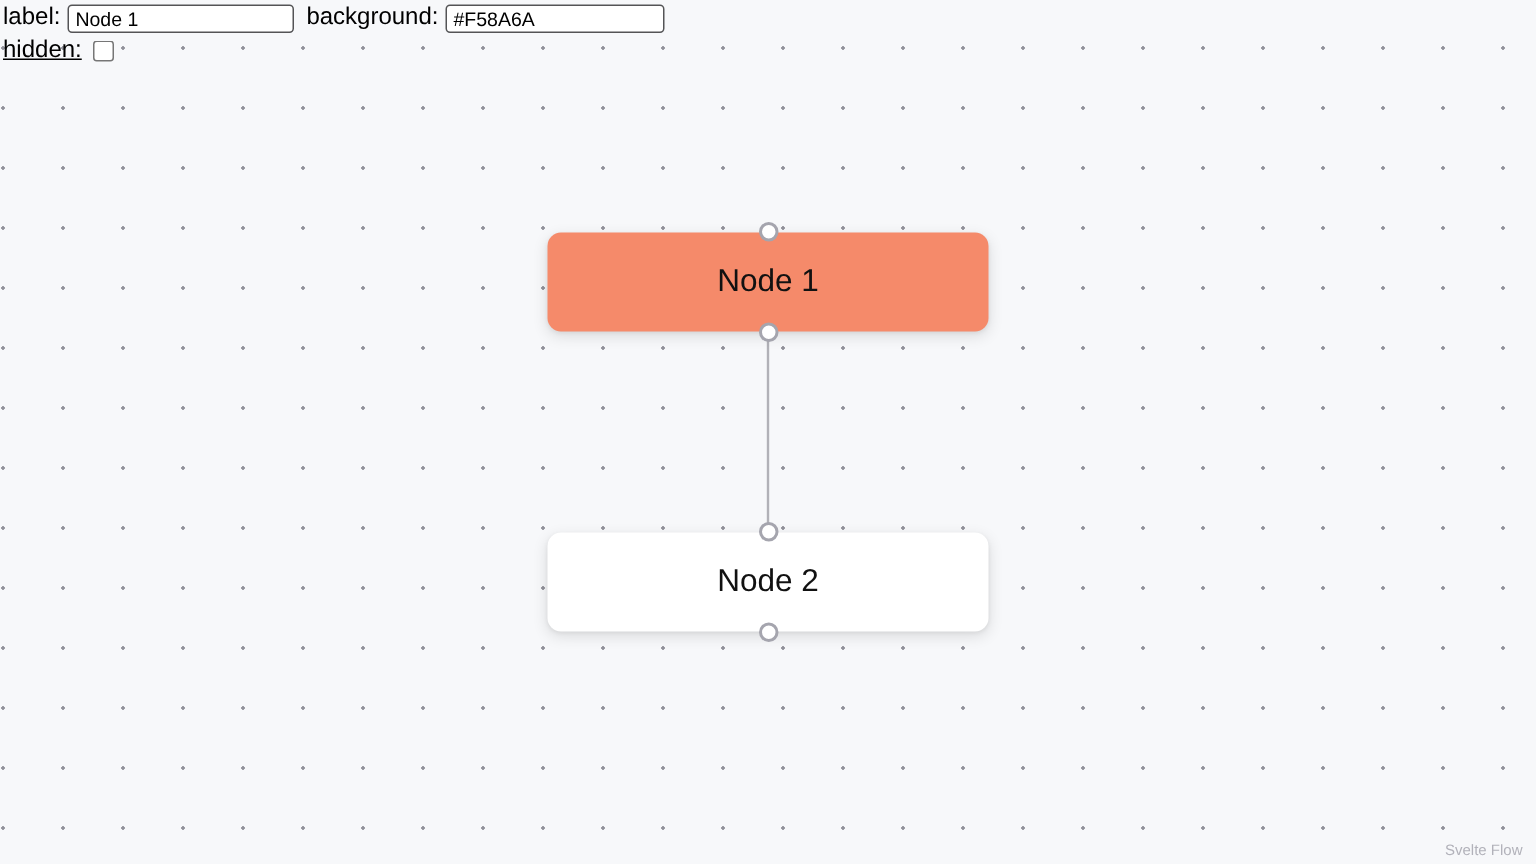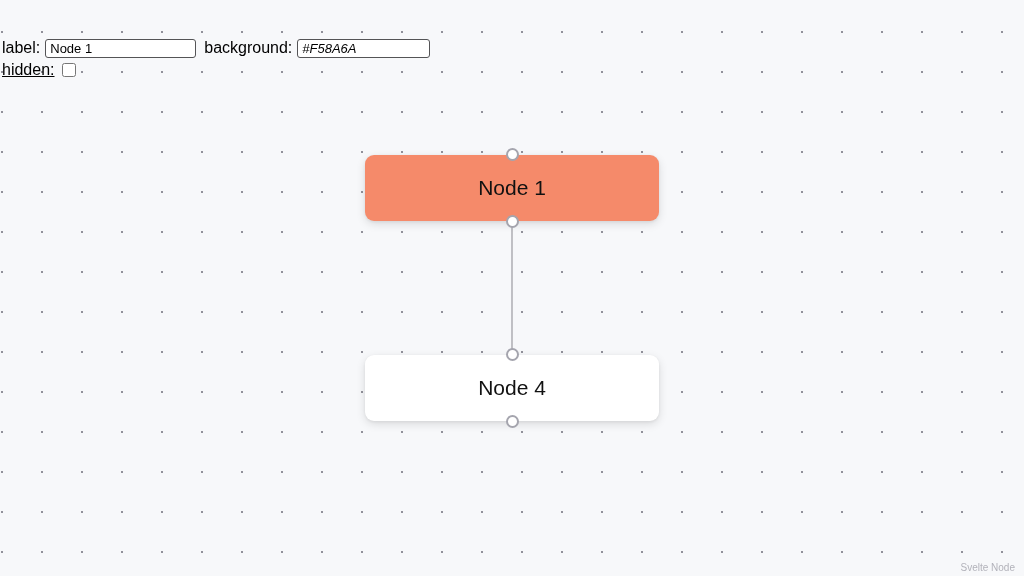--- a/index.html
+++ b/index.html
@@ -19,37 +19,36 @@
 
   
   .panel {
     position: absolute;
     top: 2px;
     left: 2px;
     z-index: 20;
     font-size: 16px;
     color: #000;
     line-height: 20px;
-    margin-top: 36px;
   }
   .panel-row { display: flex; align-items: center; }
   .panel-row + .panel-row { margin-top: 2px; text-decoration: underline; }
   .panel-label { margin-right: 5px; white-space: nowrap; }
   .panel-input {
     width: 151px;
     height: 19px;
     border: 1px solid #545456;
     border-radius: 3px;
     background: #fff;
     font-family: "Liberation Sans", sans-serif;
     font-size: 13px;
     padding: 1px 4px;
     color: #000;
   }
-  .panel-input.bg { width: 133px; font-style: italic; }
+  .panel-input.bg { width: 146px; }
   .panel-gap { width: 8px; }
   .panel-checkbox {
     width: 14px;
     height: 14px;
     accent-color: #fff;
     margin-left: 2px;
   }
 
   
   .edge-layer {
@@ -123,23 +122,23 @@
 
   <svg class="edge-layer">
     <line class="edge-path" x1="512" y1="221" x2="512" y2="355" stroke="#b1b1b7" stroke-width="1.6"></line>
   </svg>
 
   <div class="flow-node node-1" style="background-color: rgb(245, 138, 106);">
     <span>Node 1</span>
   </div>
 
   <div class="flow-node node-2" style="background-color: rgb(255, 255, 255);">
-    <span>Node 4</span>
+    <span>Node 2</span>
   </div>
 
   <div class="handle" style="left:506px; top:148px;"></div>
   <div class="handle" style="left:506px; top:215px;"></div>
   <div class="handle" style="left:506px; top:348px;"></div>
   <div class="handle" style="left:506px; top:415px;"></div>
 
-  <a class="attribution">Svelte Node</a>
+  <a class="attribution">Svelte Flow</a>
 
 </div>
 
 </body></html>

